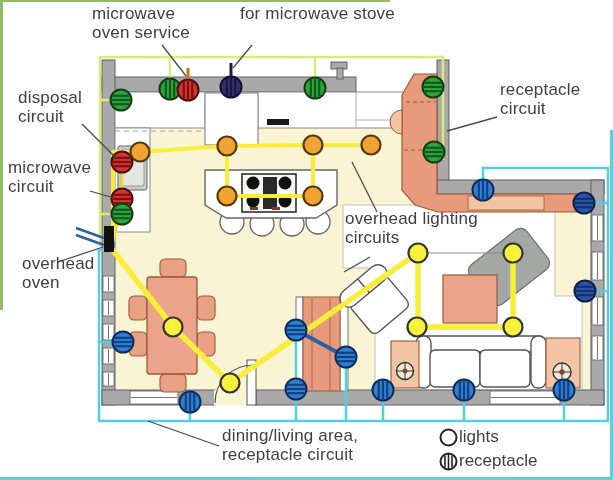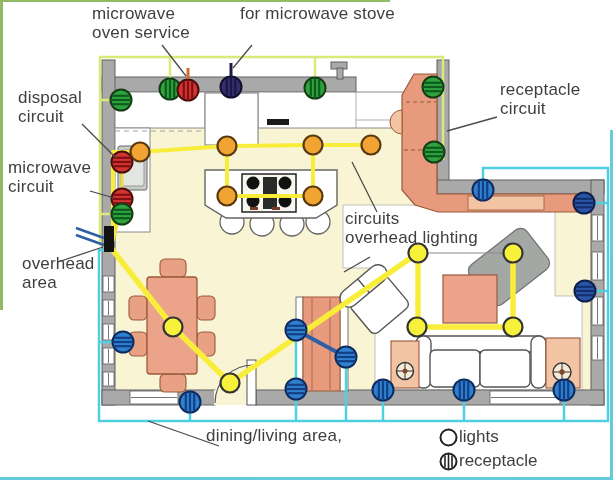--- a/index.html
+++ b/index.html
@@ -415,32 +415,33 @@
 <div class="lbl" style="left:18px;top:88px">
   <span>disposal</span>
   <span>circuit</span>
 </div>
 <div class="lbl" style="left:8px;top:158px">
   <span>microwave</span>
   <span>circuit</span>
 </div>
 <div class="lbl" style="left:22px;top:254px">
   <span>overhead</span>
-  <span>area</span>
+  <span>oven</span>
 </div>
 <div class="lbl" style="left:500px;top:80px">
   <span>receptacle</span>
   <span>circuit</span>
 </div>
 <div class="lbl" style="left:345px;top:209px">
+  <span>overhead lighting</span>
   <span>circuits</span>
-  <span>overhead lighting</span>
-</div>
-<div class="lbl" style="left:206px;top:426px">
+</div>
+<div class="lbl" style="left:222px;top:426px">
   <span>dining/living area,</span>
+  <span>receptacle circuit</span>
 </div>
 
 <div class="legend">
   <div class="legend-row">
     <svg width="21" height="21" viewBox="0 0 21 21">
       <circle cx="10.5" cy="10.5" r="8" fill="#ffffff" stroke="#222" stroke-width="2"></circle>
     </svg>
     <span>lights</span>
   </div>
   <div class="legend-row">

